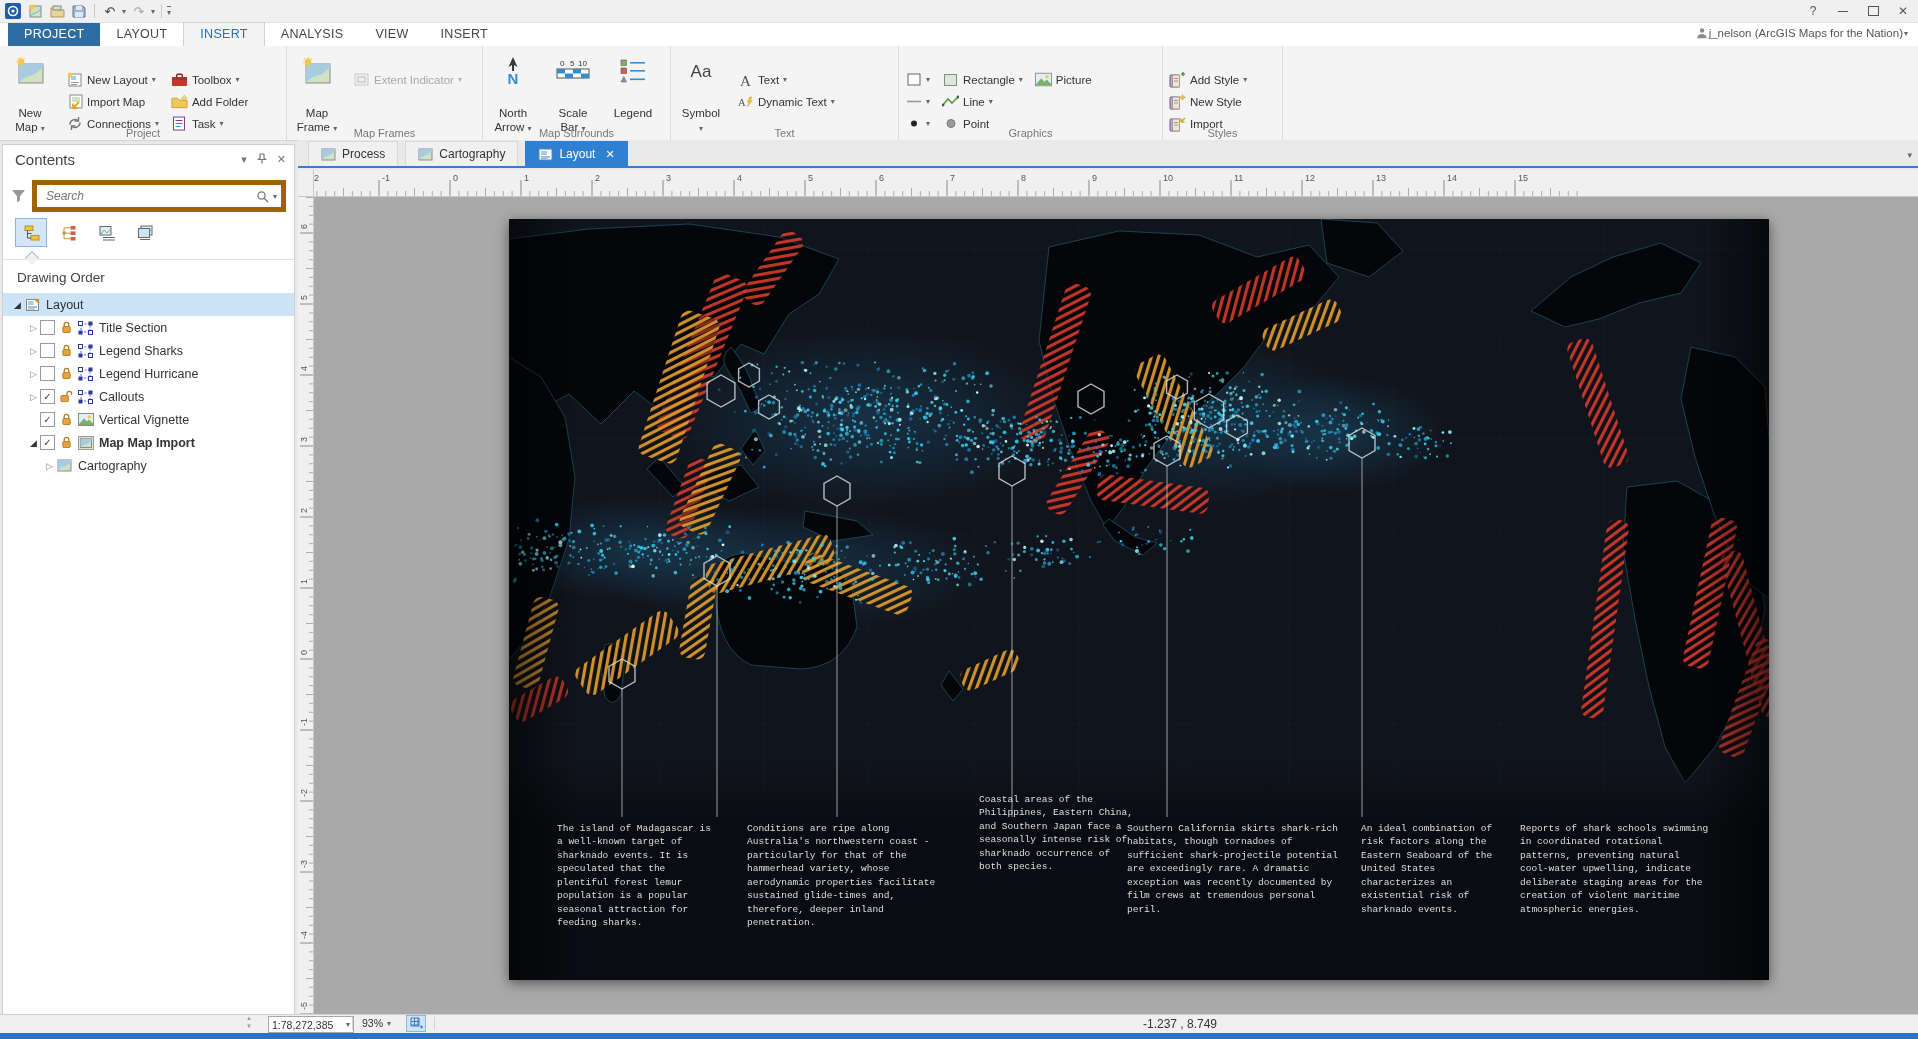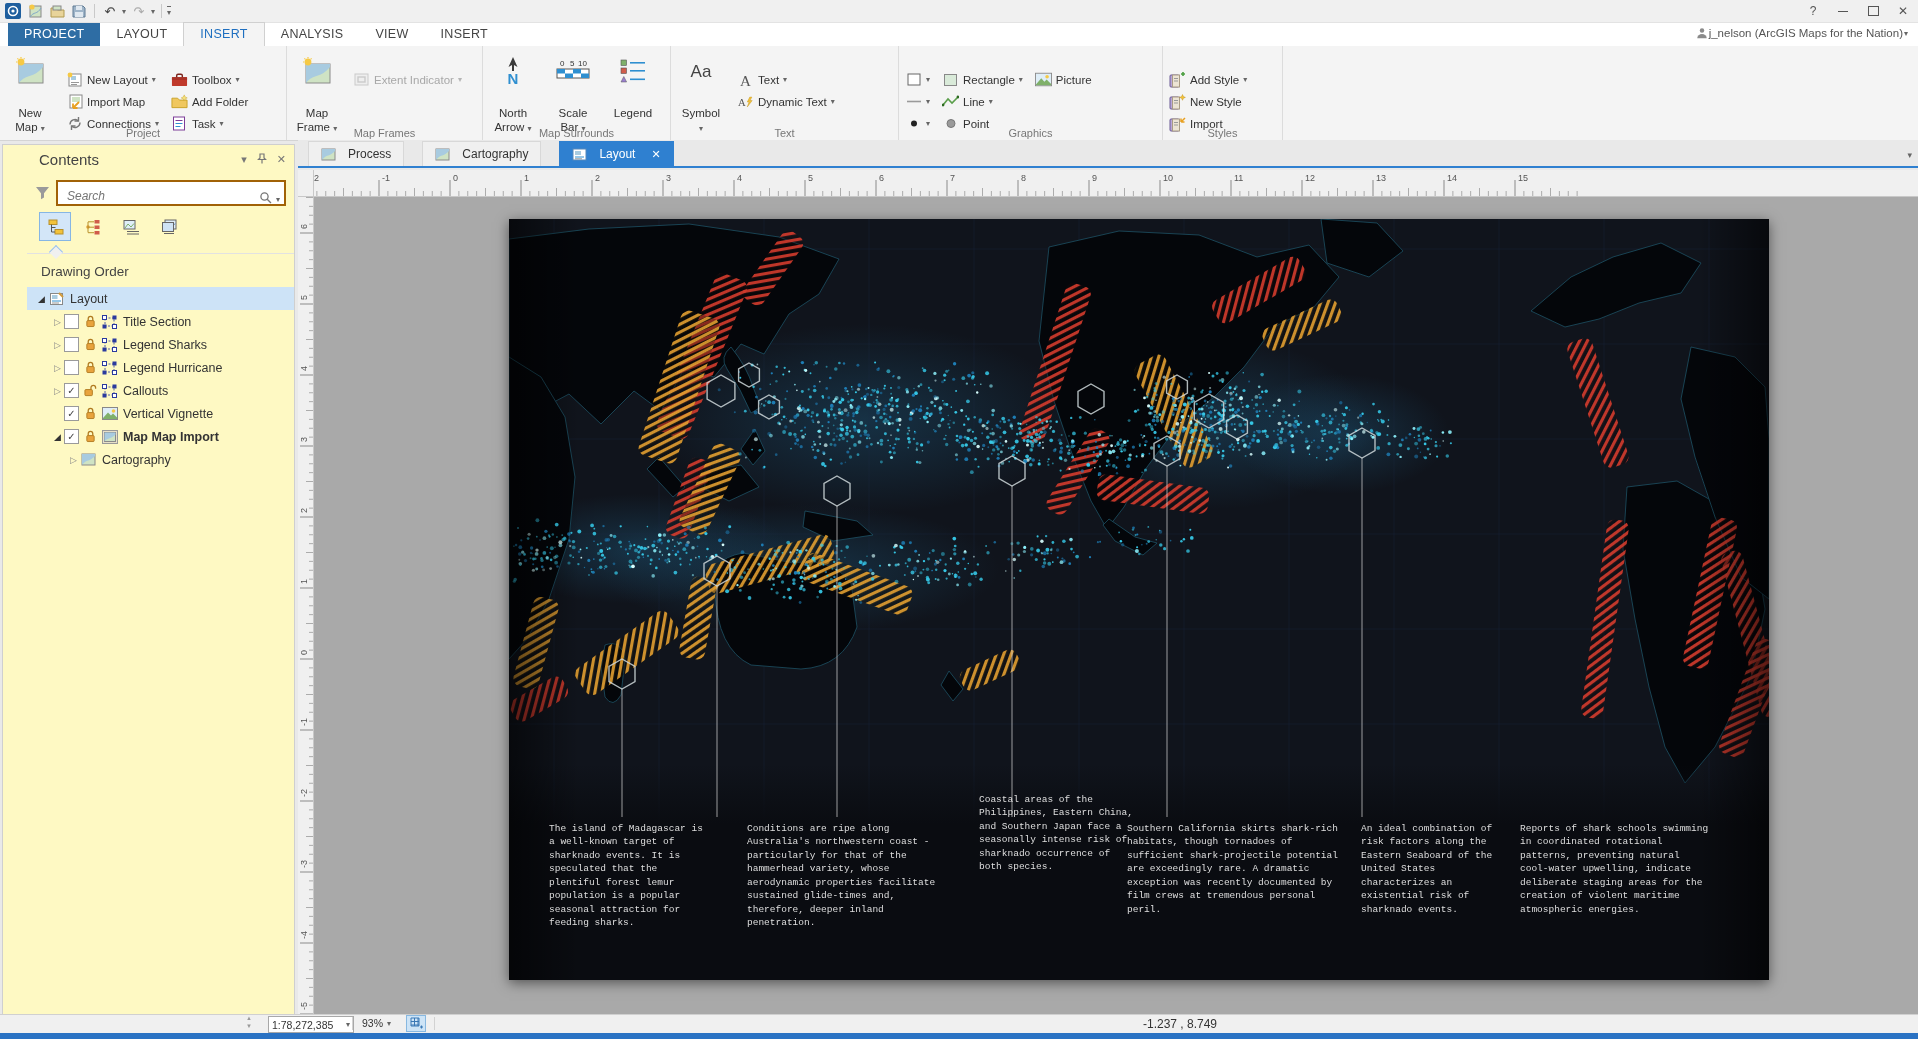--- a/index.html
+++ b/index.html
@@ -34,27 +34,27 @@
   .rbig .bicon{height:34px;display:flex;align-items:center;justify-content:center;}
   .rbig .blabel{font-size:11.5px;color:#333;text-align:center;line-height:1.25;margin-top:18px;}
   .rcol{display:flex;flex-direction:column;justify-content:flex-start;gap:1px;margin:17px 3px;}
   .rsmall{display:flex;align-items:center;gap:4px;height:21px;padding:0 3px;font-size:11.5px;color:#333;white-space:nowrap;}
   .rsmall .sicon{width:17px;height:16px;display:flex;align-items:center;justify-content:center;}
   .rsmall.dis{color:#a8a8a8;}
   .rsmall.dis svg{opacity:.45;}
   .dd{font-size:8px;color:#666;}
   .dis .dd{color:#b5b5b5;}
   
-  .panel{position:absolute;left:2px;top:144px;width:293px;bottom:24px;background:#fef9c3;
-         border:1px solid #cfcfcf;box-sizing:border-box;padding-left:24px;}
+  .panel{position:absolute;left:2px;top:144px;width:293px;bottom:24px;background:#ffffff;
+         border:1px solid #cfcfcf;box-sizing:border-box;}
   .phead{display:flex;align-items:center;padding:6px 8px 4px 12px;}
   .phead .ptitle{font-size:15px;color:#444;flex:1;}
   .phead .hic{color:#777;font-size:11px;margin-left:10px;}
   .searchrow{display:flex;align-items:center;margin:8px 8px 6px 8px;gap:6px;}
-  .searchbox{flex:1;height:22px;background:#fff;border:2px solid #a16207;display:flex;align-items:flex-end;padding:0 4px 0 7px;}
+  .searchbox{flex:1;height:22px;background:#fff;border:5px solid #a16207;display:flex;align-items:center;padding:0 4px 0 7px;}
   .searchbox input{border:none;outline:none;flex:1;font-style:italic;color:#999;font-size:12px;background:transparent;
                    font-family:"Liberation Sans",sans-serif;}
   .toggles{display:flex;gap:6px;margin:4px 0 0 12px;}
   .tgl{width:30px;height:27px;display:flex;align-items:center;justify-content:center;border:1px solid transparent;}
   .tgl.active{background:#d3e6f8;border:1px solid #86b6e4;}
   .tdivider{margin:6px 0 4px 0;border-bottom:1px solid #e2e2e2;position:relative;height:6px;}
   .tdivider::after{content:"";position:absolute;left:24px;top:0;width:9px;height:9px;background:#f0f0f0;
                    border-left:1px solid #9cc3e8;border-top:1px solid #9cc3e8;transform:rotate(45deg);}
   .dorder{font-size:13.5px;color:#444;margin:10px 0 8px 14px;}
   .tree{font-size:12.5px;color:#333;}
@@ -65,22 +65,22 @@
   .tchk{width:13px;height:13px;background:#fff;border:1px solid #9a9a9a;margin-right:4px;flex:none;
         display:flex;align-items:center;justify-content:center;font-size:10px;color:#444;}
   .tic{width:17px;height:15px;margin-right:5px;flex:none;display:flex;align-items:center;justify-content:center;}
   .tlock{width:14px;margin-right:4px;flex:none;display:flex;align-items:center;justify-content:center;}
   .tlabel{white-space:nowrap;}
   .tlabel.b{font-weight:bold;}
   
   .doc{position:absolute;left:298px;top:140px;right:0;bottom:24px;background:#e9e9e9;}
   .viewtabs{position:absolute;left:0;top:0;right:0;height:28px;border-bottom:2px solid #2f80d0;
             display:flex;align-items:flex-end;padding-left:10px;box-sizing:border-box;background:#e9e9e9;}
-  .vtab{display:flex;align-items:center;gap:12px;height:24px;padding:0 12px;font-size:12px;color:#333;background:#f0f0f0;
-        border:1px solid #d8d8d8;border-bottom:none;margin-right:18px;}
+  .vtab{display:flex;align-items:center;gap:6px;height:24px;padding:0 12px;font-size:12px;color:#333;background:#f0f0f0;
+        border:1px solid #d8d8d8;border-bottom:none;margin-right:7px;}
   .vtab.active{background:#2f80d0;color:#fff;border-color:#2f80d0;}
   .vtab .vclose{font-size:11px;margin-left:4px;color:#fff;}
   .vtablist{position:absolute;right:6px;bottom:6px;color:#666;font-size:9px;}
   .rulerrow{position:absolute;left:0;top:30px;right:0;height:27px;}
   .rulercorner{position:absolute;left:0;top:0;width:16px;height:27px;background:#f0f0f0;border-right:1px solid #c8c8c8;border-bottom:1px solid #c8c8c8;box-sizing:border-box;}
   #ruler-top{position:absolute;left:16px;top:0;height:27px;background:#f0f0f0;border-bottom:1px solid #c8c8c8;box-sizing:border-box;}
   .contentrow{position:absolute;left:0;top:57px;right:0;bottom:0;}
   #ruler-left{position:absolute;left:0;top:0;width:16px;background:#f0f0f0;border-right:1px solid #c8c8c8;box-sizing:border-box;}
   .canvas{position:absolute;left:16px;top:0;right:0;bottom:0;background:#a9a9a9;overflow:hidden;}
   .page{position:absolute;left:195px;top:22px;width:1260px;height:761px;background:#10141c;
@@ -2721,21 +2721,21 @@
               <path d="M328.0,257.0L341.0,264.5L341.0,279.5L328.0,287.0L315.0,279.5L315.0,264.5Z" fill="none" stroke="#cfd8da" stroke-width="1.4" stroke-opacity="0.85"></path>
               <line x1="328" y1="287" x2="328" y2="598" stroke="#d8d8d8" stroke-width="1" stroke-opacity="0.7"></line>
               <path d="M503.0,237.0L516.0,244.5L516.0,259.5L503.0,267.0L490.0,259.5L490.0,244.5Z" fill="none" stroke="#cfd8da" stroke-width="1.4" stroke-opacity="0.85"></path>
               <line x1="503" y1="267" x2="503" y2="598" stroke="#d8d8d8" stroke-width="1" stroke-opacity="0.7"></line>
               <path d="M658.0,217.0L671.0,224.5L671.0,239.5L658.0,247.0L645.0,239.5L645.0,224.5Z" fill="none" stroke="#cfd8da" stroke-width="1.4" stroke-opacity="0.85"></path>
               <line x1="658" y1="247" x2="658" y2="598" stroke="#d8d8d8" stroke-width="1" stroke-opacity="0.7"></line>
               <path d="M853.0,209.0L866.0,216.5L866.0,231.5L853.0,239.0L840.0,231.5L840.0,216.5Z" fill="none" stroke="#cfd8da" stroke-width="1.4" stroke-opacity="0.85"></path>
               <line x1="853" y1="239" x2="853" y2="598" stroke="#d8d8d8" stroke-width="1" stroke-opacity="0.7"></line>
             </svg>
           <div id="callouts">
-              <div class="callout" style="left: 40px; top: 603px; width: 160px;">The island of Madagascar is a well-known target of sharknado events. It is speculated that the plentiful forest lemur population is a popular seasonal attraction for feeding sharks.</div>
+              <div class="callout" style="left: 48px; top: 603px; width: 160px;">The island of Madagascar is a well-known target of sharknado events. It is speculated that the plentiful forest lemur population is a popular seasonal attraction for feeding sharks.</div>
               <div class="callout" style="left: 238px; top: 603px; width: 190px;">Conditions are ripe along Australia's northwestern coast -particularly for that of the hammerhead variety, whose aerodynamic properties facilitate sustained glide-times and, therefore, deeper inland penetration.</div>
               <div class="callout" style="left: 458px; top: 574px; width: 158px; margin-left: 12px;">Coastal areas of the Philippines, Eastern China, and Southern Japan face a seasonally intense risk of sharknado occurrence of both species.</div>
               <div class="callout" style="left: 618px; top: 603px; width: 215px;">Southern California skirts shark-rich habitats, though tornadoes of sufficient shark-projectile potential are exceedingly rare. A dramatic exception was recently documented by film crews at tremendous personal peril.</div>
               <div class="callout" style="left: 852px; top: 603px; width: 152px;">An ideal combination of risk factors along the Eastern Seaboard of the United States characterizes an existential risk of sharknado events.</div>
               <div class="callout" style="left: 1011px; top: 603px; width: 192px;">Reports of shark schools swimming in coordinated rotational patterns, preventing natural cool-water upwelling, indicate deliberate staging areas for the creation of violent maritime atmospheric energies.</div>
             </div>
         </div>
       </div>
     </div>
   </div>

